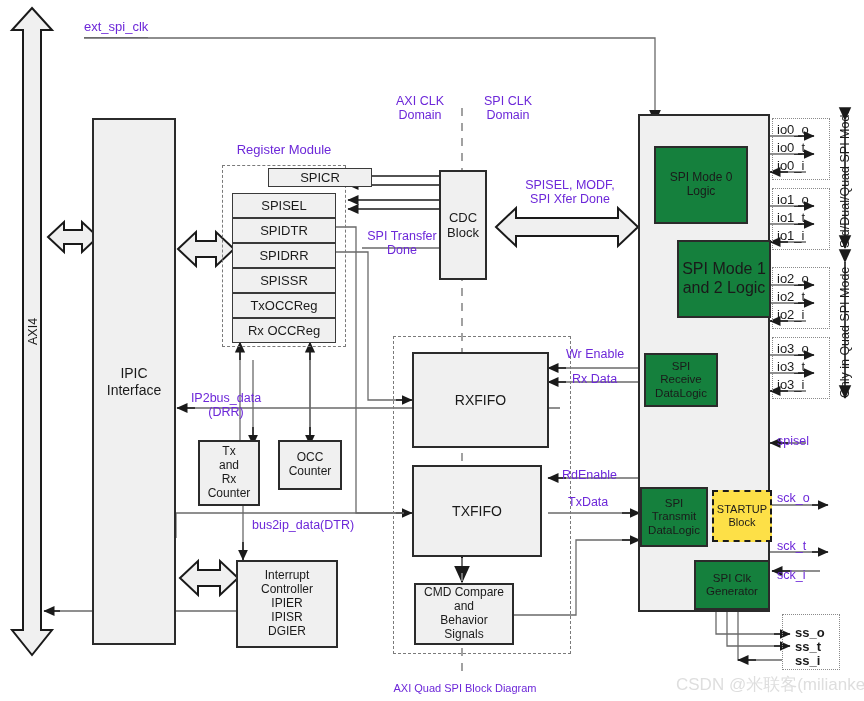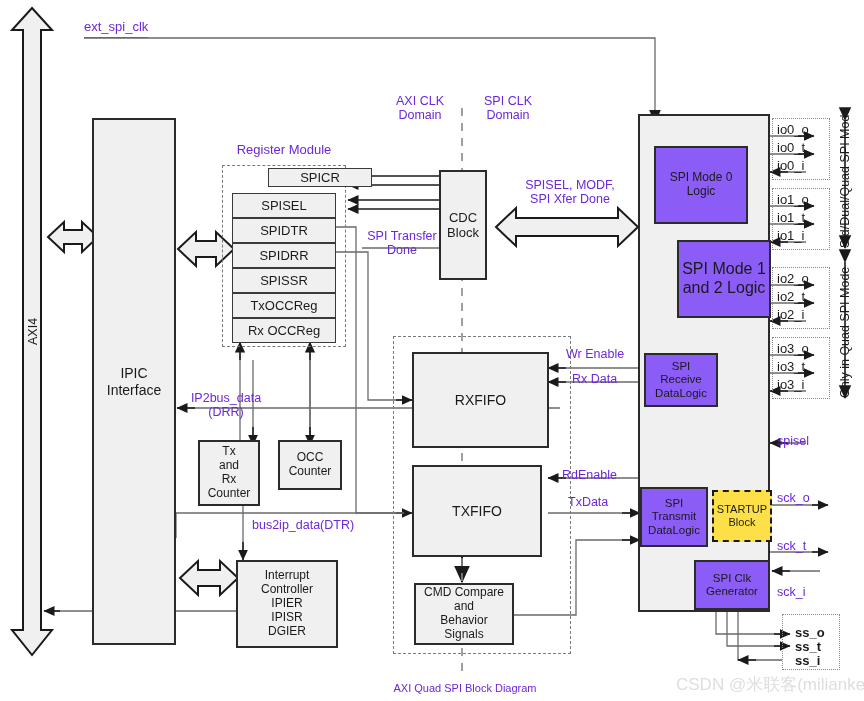--- a/index.html
+++ b/index.html
@@ -3,21 +3,21 @@
 <meta charset="utf-8">
 <style>
   html,body{margin:0;padding:0;background:#ffffff;}
   body{width:864px;height:701px;font-family:"Liberation Sans",sans-serif;color:#1a1a1a;}
   #stage{position:relative;width:864px;height:701px;overflow:hidden;background:#fff;}
   svg.layer{position:absolute;left:0;top:0;width:864px;height:701px;}
   .lbl{position:absolute;font-family:Liberation Sans, sans-serif;color:#6d28d9;line-height:1.14;white-space:pre;}
   .ctr{text-align:center;}
   .box{position:absolute;box-sizing:border-box;display:flex;align-items:center;justify-content:center;
        text-align:center;background:#f0f0f0;border:2px solid #2b2b2b;line-height:1.16;}
-  .box.white{background:#8b5cf6;}
+  .box.white{background:#15803d;}
   .reg{position:absolute;box-sizing:border-box;display:flex;align-items:center;justify-content:center;
        background:#f0f0f0;border:1.6px solid #3a3a3a;font-size:13px;}
   .dash{position:absolute;box-sizing:border-box;border:1.6px dashed #7a7a7a;background:transparent;}
   .dot{position:absolute;box-sizing:border-box;border:1.5px dotted #8a8a8a;background:transparent;}
   .ddark{position:absolute;box-sizing:border-box;border:2.2px dashed #1a1a1a;background:#fde047;
          display:flex;align-items:center;justify-content:center;text-align:center;line-height:1.16;}
   .vert{position:absolute;transform-origin:0 0;white-space:nowrap;}
   .wmk{position:absolute;color:#dedede;font-size:17px;white-space:nowrap;}
   .sig{position:absolute;font-size:13px;white-space:nowrap;}
   .u{border-bottom:1.3px solid #6a6a6a;}
@@ -357,19 +357,19 @@
   <div class="lbl" style="left:252px;top:518px;font-size:12.5px;">bus2ip_data(DTR)</div>
 
   <div class="lbl" style="left:566px;top:347px;font-size:12.5px;">Wr Enable</div>
   <div class="lbl" style="left:572px;top:372px;font-size:12.5px;">Rx Data</div>
   <div class="lbl" style="left:562px;top:468px;font-size:12.5px;">RdEnable</div>
   <div class="lbl" style="left:568px;top:495px;font-size:12.5px;">TxData</div>
 
   <div class="lbl" style="left:777px;top:434px;font-size:12.5px;">spisel</div>
   <div class="lbl" style="left:777px;top:491px;font-size:12.5px;">sck_o</div>
   <div class="lbl" style="left:777px;top:539px;font-size:12.5px;">sck_t</div>
-  <div class="lbl" style="left:777px;top:585px;font-size:12.5px;">sck_i</div>
+  <div class="lbl" style="left:777px;top:568px;font-size:12.5px;">sck_i</div>
 
   <div class="lbl ctr" style="left:330px;top:682px;width:270px;font-size:11px;">AXI Quad SPI Block Diagram</div>
 
   <div class="wmk" style="left:676px;top:673px;">CSDN @米联客(milianke)</div>
 
 </div>
 
 </body></html>

